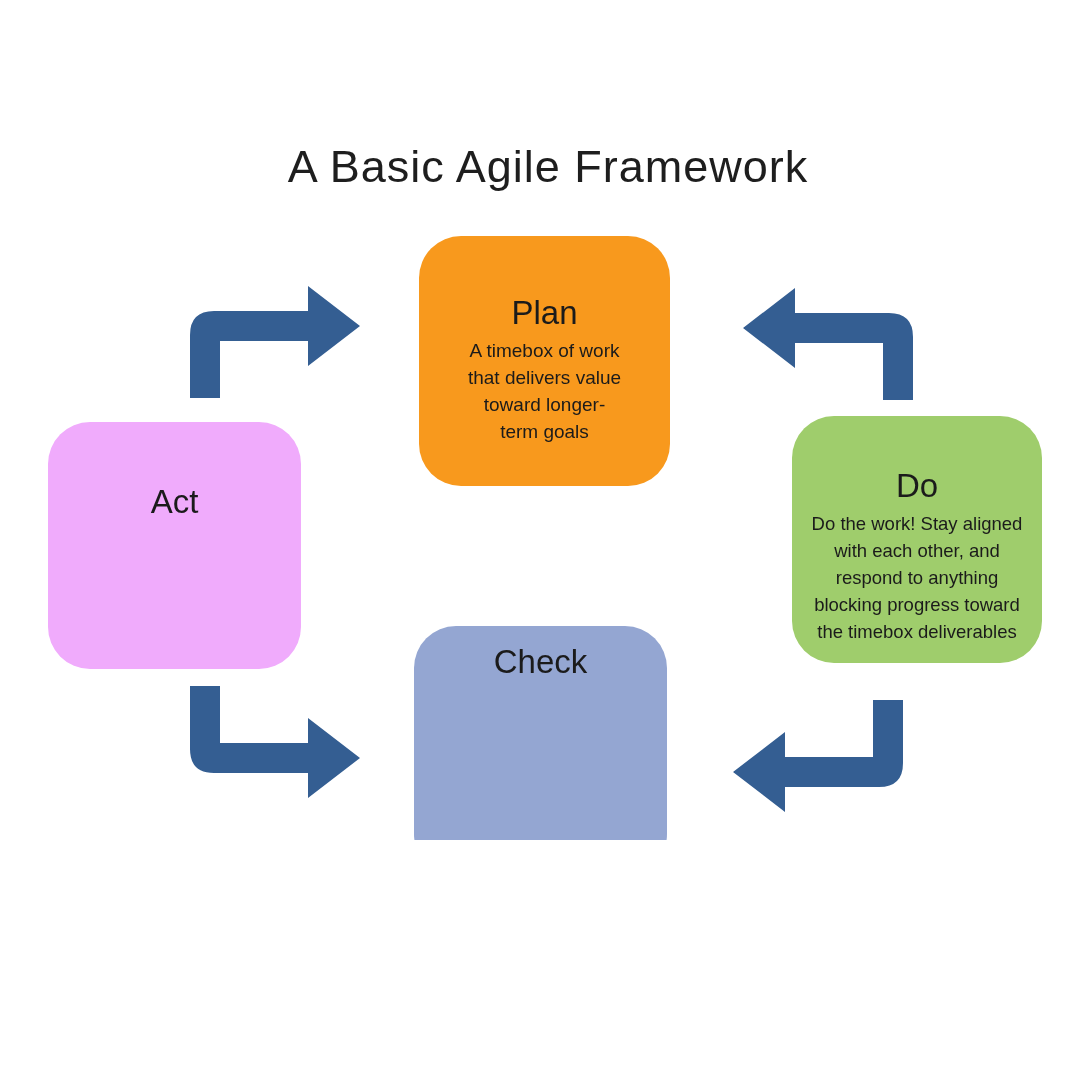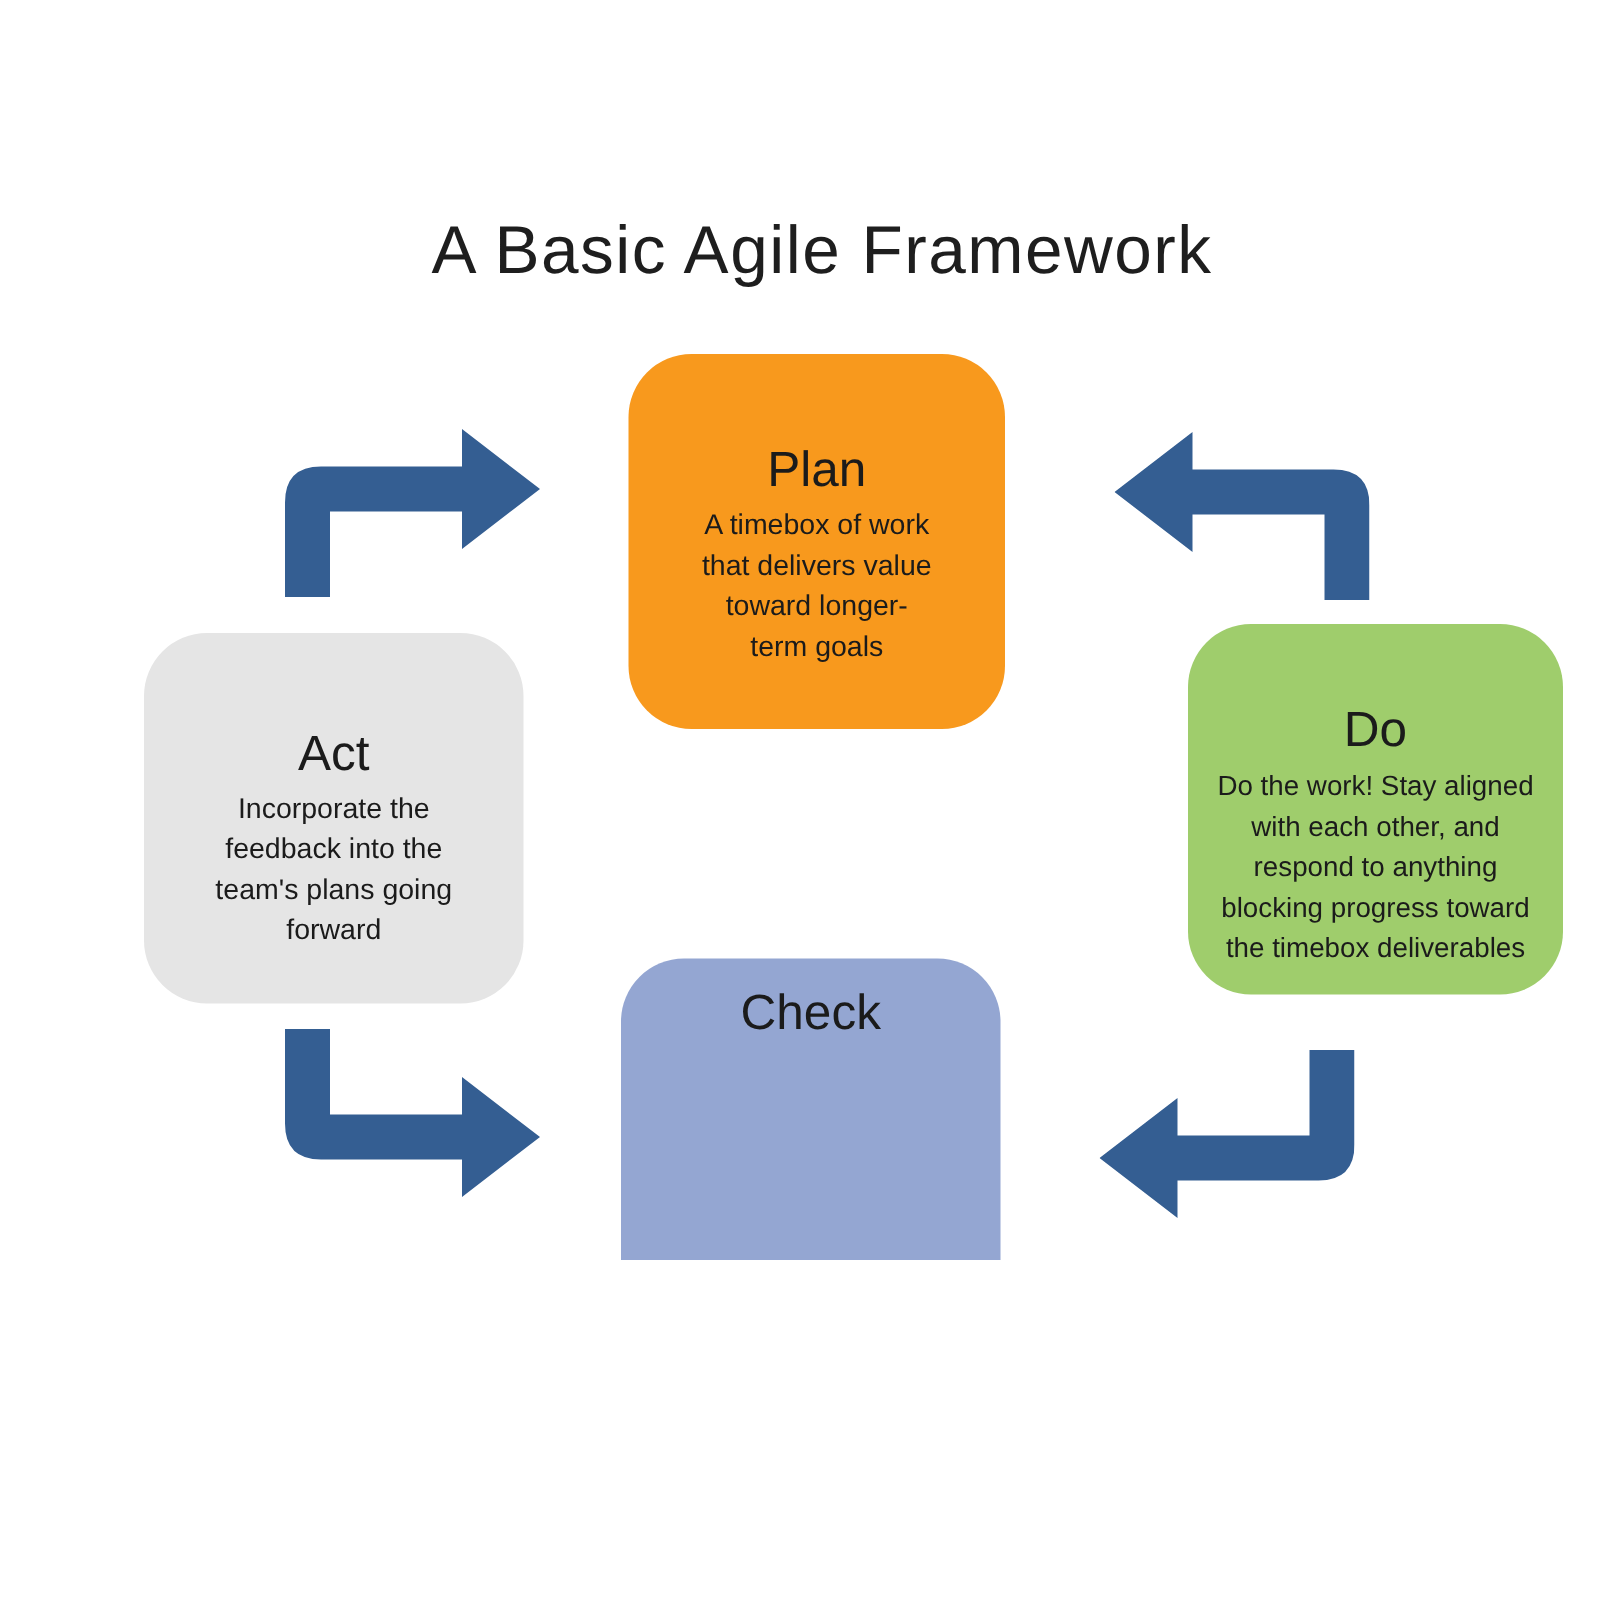--- a/index.html
+++ b/index.html
@@ -13,21 +13,21 @@
     color:#1e1e1e;transform:translateX(8px);
   }
   .box{
     position:absolute;box-sizing:border-box;border-radius:42px;
     text-align:center;color:#1b1b1b;padding-left:8px;padding-right:8px;
   }
   .box-title{font-size:33px;font-weight:400;line-height:40px;margin-bottom:4px;}
   .box-body{font-size:19px;line-height:27px;white-space:pre-line;}
   .plan {left:419px;top:236px;width:251px;height:250px;padding-top:57px;}
   .do   {left:792px;top:416px;width:250px;height:247px;padding-top:50px;}
-  .check{left:414px;top:639px;width:253px;height:250px;padding-top:16px;}
+  .check{left:414px;top:626px;width:253px;height:250px;padding-top:16px;}
   .act  {left:48px; top:422px;width:253px;height:247px;padding-top:60px;}
   .do .box-body, .check .box-body{font-size:18.5px;}
   .check .box-body{line-height:26px;}
   .arrow{position:absolute;width:170px;height:112px;display:block;}
   .a-tl{left:190px;top:286px;}
   .a-tr{left:743px;top:288px;transform:scaleX(-1);}
   .a-br{left:733px;top:700px;transform:scale(-1,-1);}
   .a-bl{left:190px;top:686px;transform:scaleY(-1);}
 </style>
 </head>
@@ -51,26 +51,22 @@
 with each other, and
 respond to anything
 blocking progress toward
 the timebox deliverables</div>
   </section>
 
   <section class="box check" style="background-color: rgb(148, 166, 210);">
     <div class="box-title">Check</div>
   </section>
 
-  <section class="box act" style="background-color: #e5e5e5; margin-left: 48px;">
+  <section class="box act" style="background-color: #f0abfc;">
     <div class="box-title">Act</div>
-    <div class="box-body">Incorporate the
-feedback into the
-team's plans going
-forward</div>
   </section>
 
   <svg class="arrow a-tl" viewBox="0 0 170 112" aria-hidden="true" style="color: rgb(52, 94, 146);">
     <path fill="currentColor" d="M0 112 L0 49 Q0 25 24 25 L118 25 L118 0 L170 40 L118 80 L118 55 L30 55 L30 112 Z"></path>
   </svg>
 
   <svg class="arrow a-tr" viewBox="0 0 170 112" aria-hidden="true" style="color: rgb(52, 94, 146);">
     <path fill="currentColor" d="M0 112 L0 49 Q0 25 24 25 L118 25 L118 0 L170 40 L118 80 L118 55 L30 55 L30 112 Z"></path>
   </svg>
 

